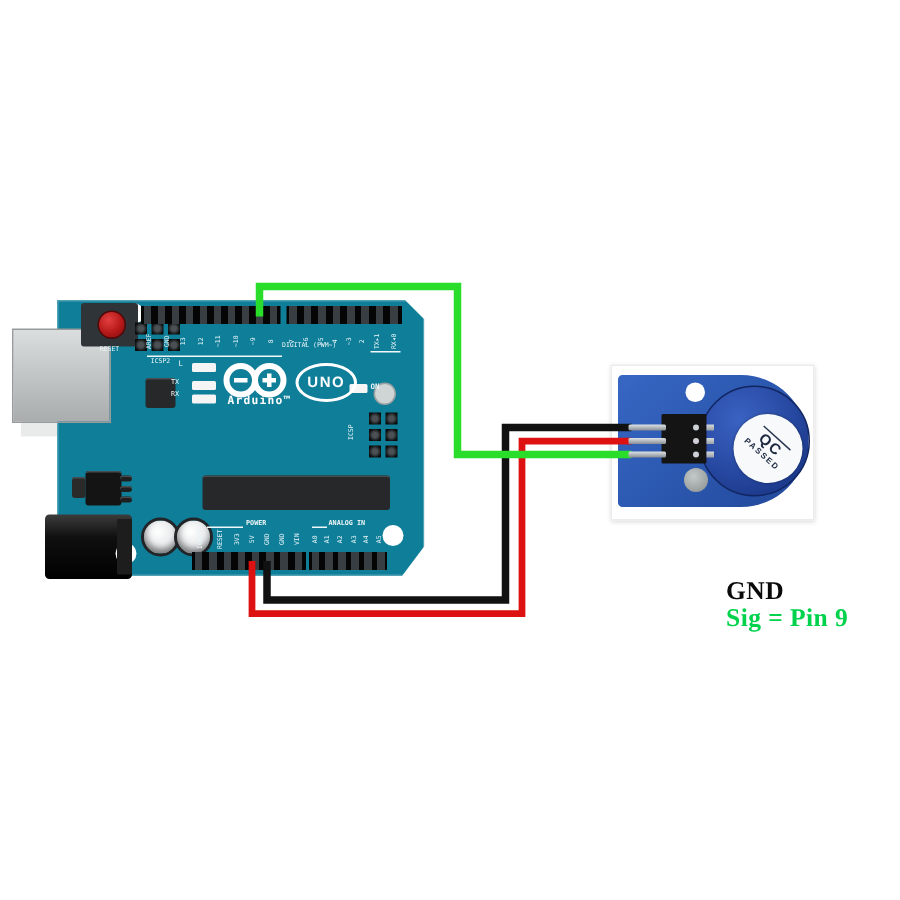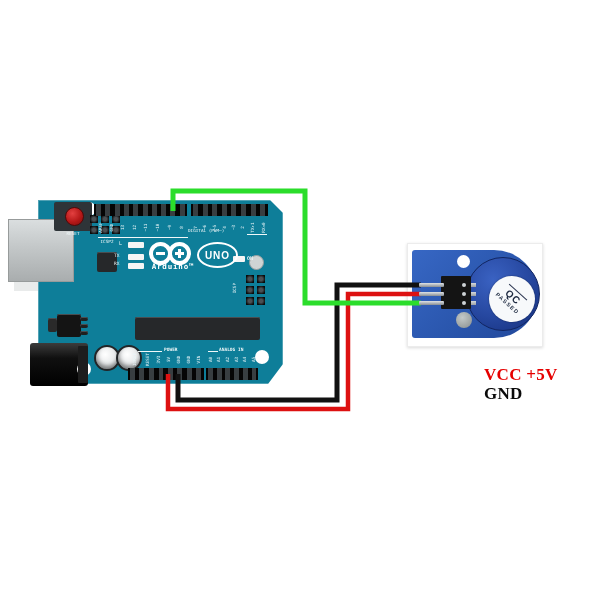--- a/index.html
+++ b/index.html
@@ -278,16 +278,16 @@
   <div class="abs mpin" style="top:283px;"></div>
   <div class="abs mpin" style="top:292px;"></div>
   <div class="abs mpin" style="top:301px;"></div>
   <div class="abs stub" style="top:283px;"></div>
   <div class="abs stub" style="top:292px;"></div>
   <div class="abs stub" style="top:301px;"></div>
   <div class="abs dot" style="top:283px;"></div>
   <div class="abs dot" style="top:292px;"></div>
   <div class="abs dot" style="top:301px;"></div>
 
-  <div class="abs legend-item" style="top:365px;color:#e60000;">VCC +5V</div>
   <div class="abs legend-item" style="top:384px;color:#0a0a0a;">GND</div>
+  <div class="abs legend-item" style="top:402px;color:#00d24b;">Sig = Pin 9</div>
 
 </div>
 
 </body></html>

